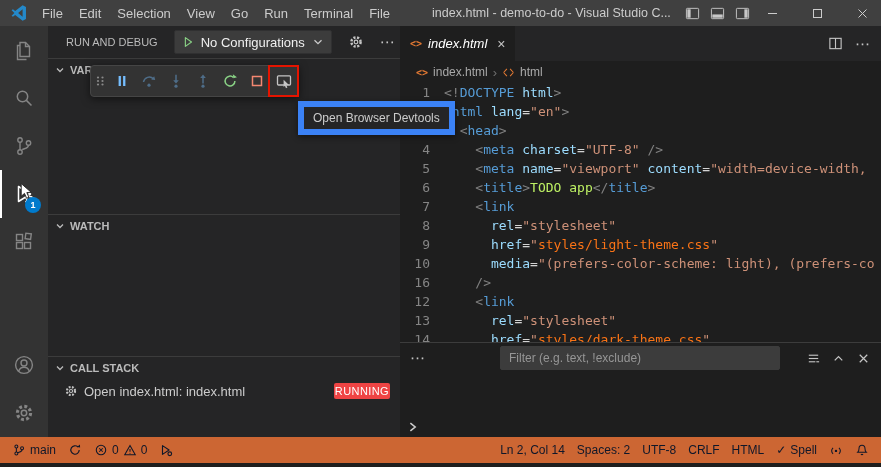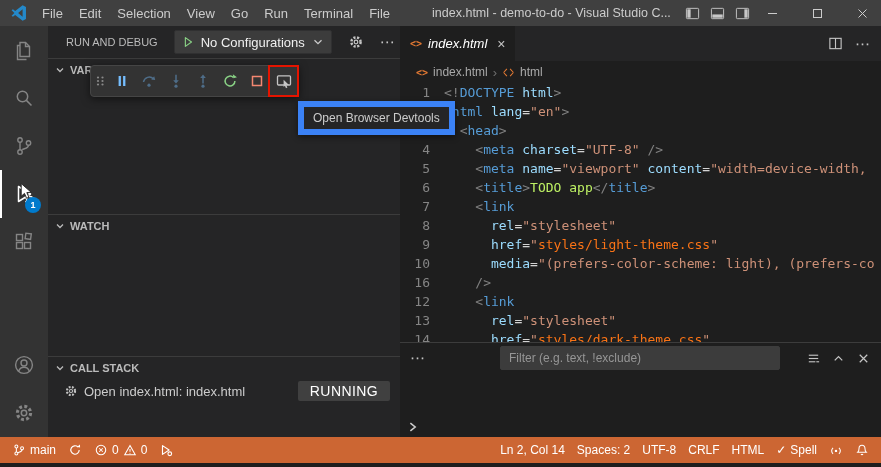--- a/index.html
+++ b/index.html
@@ -37,21 +37,21 @@
                 display:flex;align-items:center;gap:6px;padding:0 6px;color:#f0f0f0;font-size:13px;}
   .cfg-label{flex:1;white-space:nowrap;overflow:hidden;}
   .icon-btn{color:#c5c5c5;display:flex;align-items:center;justify-content:center;width:22px;height:22px;}
   .more-glyph{font-size:15px;letter-spacing:1px;color:#c5c5c5;}
   .section{border-top:1px solid #3c3c3c;overflow:hidden;}
   .sec-variables{height:156px;}
   .sec-watch{height:142px;}
   .sec-callstack{flex:1;}
   .section-header{height:22px;display:flex;align-items:center;gap:2px;padding:0 4px;font-size:11px;font-weight:bold;color:#bbbbbb;}
   .cs-row{display:flex;align-items:center;gap:6px;padding:0 10px 0 16px;height:24px;color:#cccccc;text-align:center;}
-  .cs-badge{margin-left:auto;background:#404040;color:#ffffff;font-size:14px;padding:2px 12px;border-radius:2px;letter-spacing:.4px;}
+  .cs-badge{margin-left:auto;background:#ef4444;color:#ffffff;font-size:11px;padding:2px 1px;border-radius:2px;letter-spacing:.4px;}
 
   
   .debug-toolbar{position:absolute;left:90px;top:65px;height:32px;background:#333333;border:1px solid #454545;
                  border-radius:4px;display:flex;align-items:center;padding:0 1px;z-index:10;
                  box-shadow:0 2px 8px rgba(0,0,0,.55);}
   .dt-grip{width:16px;height:28px;display:flex;align-items:center;justify-content:center;color:#8a8a8a;}
   .dt-btn{width:27px;height:28px;display:flex;align-items:center;justify-content:center;}
   .dt-btn.hl{outline:2px solid #e51400;outline-offset:0;}
   .c-pause{color:#75beff;}
   .c-step{color:#75beff;opacity:.42;}
@@ -85,21 +85,21 @@
   .panel{height:95px;border-top:1px solid #3c3c3c;display:flex;flex-direction:column;background:#1e1e1e;}
   .panel-header{height:30px;display:flex;align-items:center;padding:0 10px;}
   .panel-filter{width:280px;height:24px;margin-left:74px;background:#3c3c3c;border:1px solid #3c3c3c;border-radius:2px;
                 color:#bbbbbb;font-size:12px;padding:0 8px;font-family:"Liberation Sans",sans-serif;outline:none;}
   .panel-filter::placeholder{color:#969696;}
   .panel-icons{margin-left:auto;display:flex;gap:10px;color:#c5c5c5;align-items:center;}
   .panel-body{flex:1;}
   .console-prompt{height:20px;display:flex;align-items:center;padding-left:6px;color:#cccccc;}
 
   
-  .statusbar{height:26px;background:#cc6633;display:flex;align-items:center;color:#ffffff;font-size:12px;padding:0 6px;}
+  .statusbar{height:26px;background:#cc6633;display:flex;align-items:center;color:#0f172a;font-size:12px;padding:0 6px;}
   .sb-item{display:flex;align-items:center;gap:4px;padding:0 6px;height:100%;white-space:nowrap;}
   .sb-right{margin-left:auto;display:flex;height:100%;}
   svg{display:block;}
 </style>
 </head>
 <body>
 
 <div class="window">
 
   <div class="titlebar">

